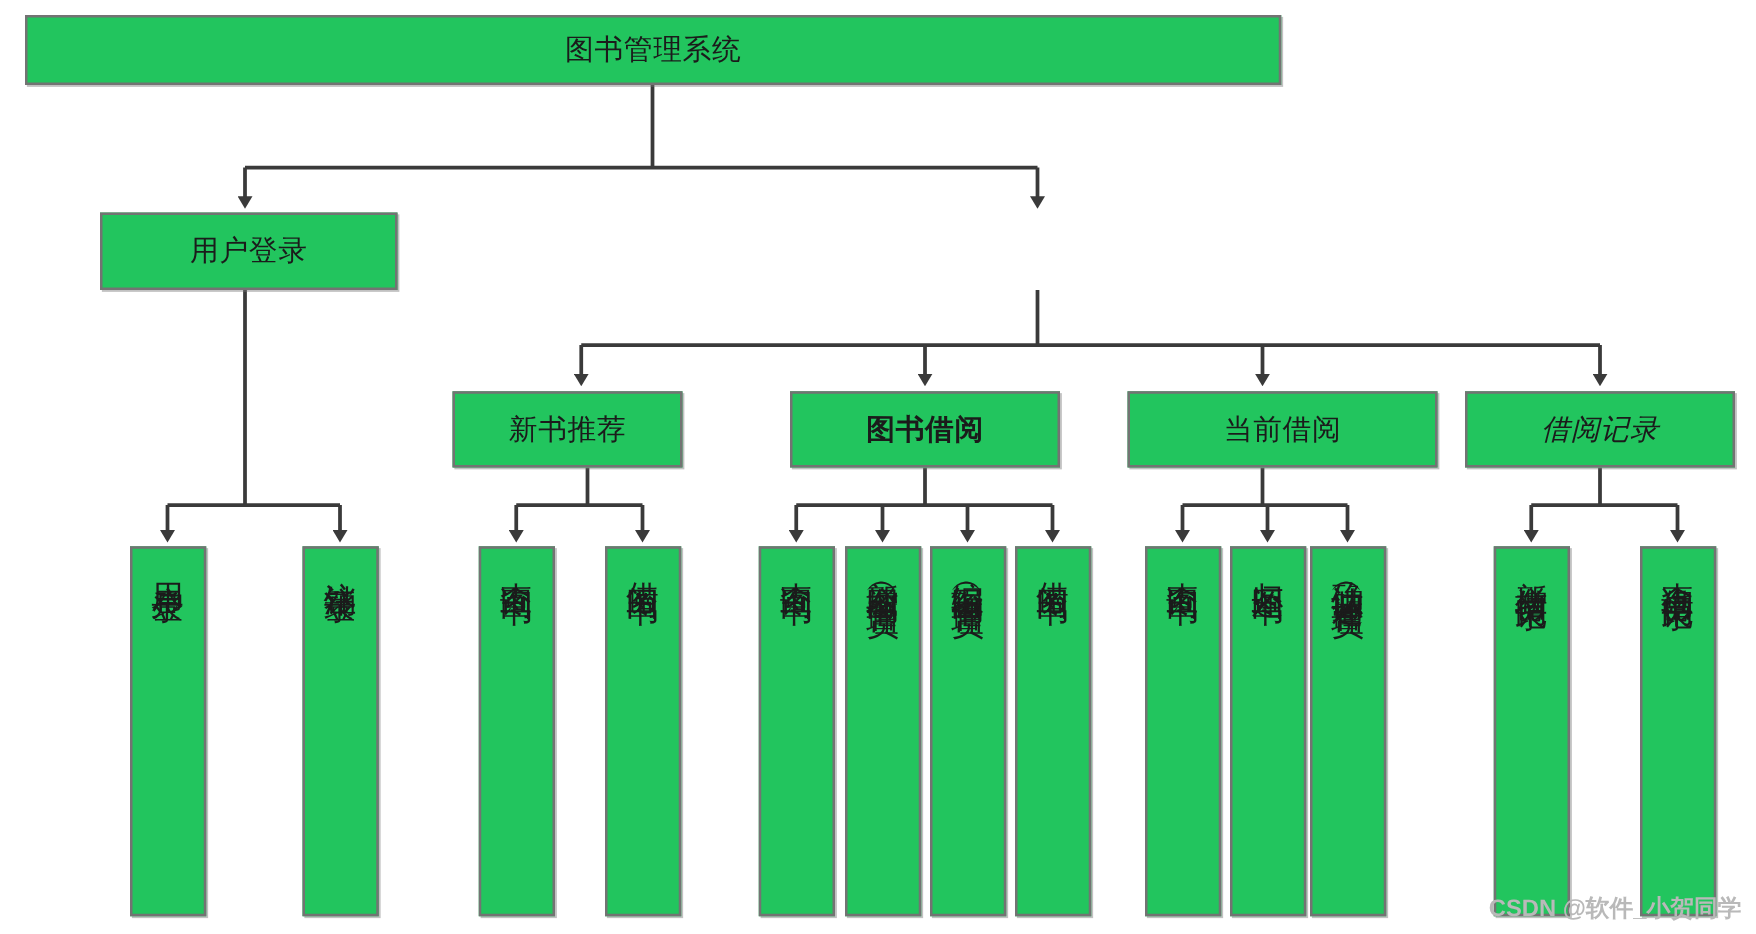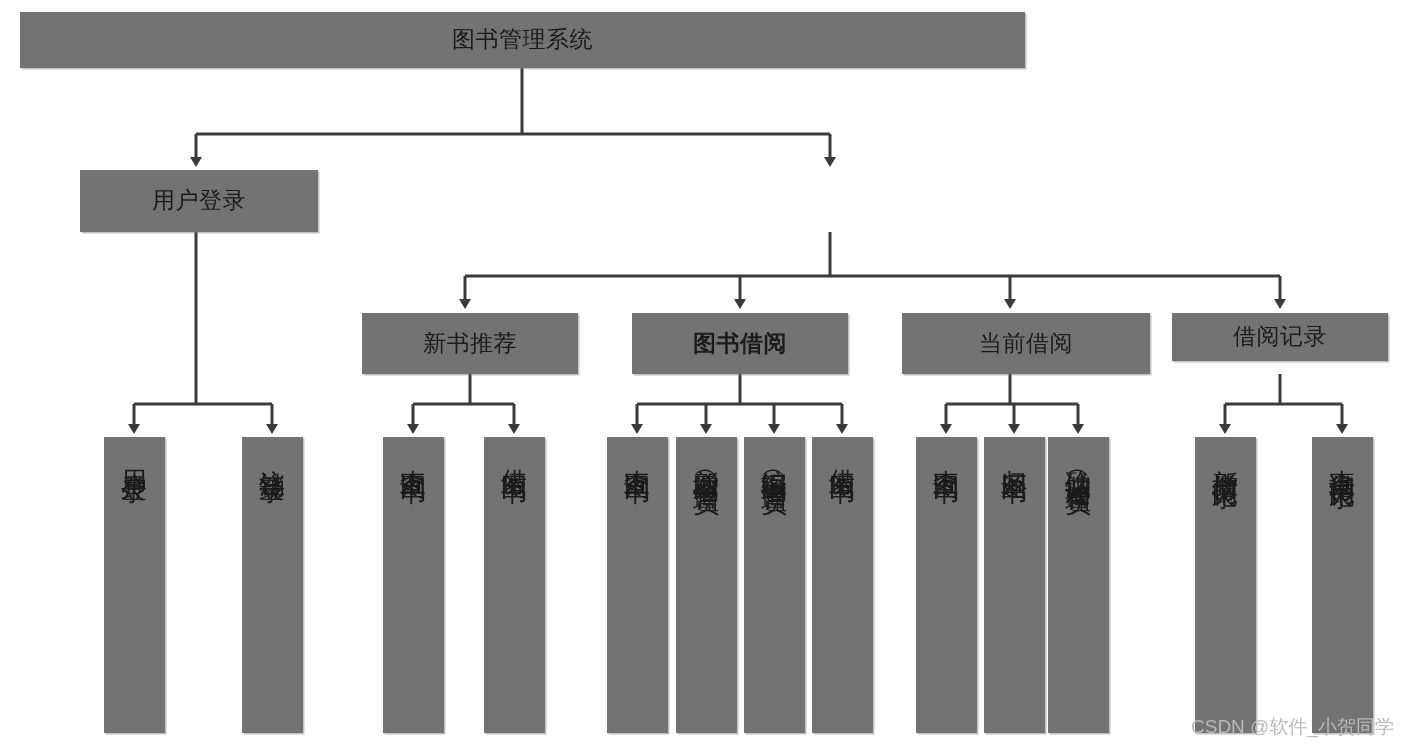--- a/index.html
+++ b/index.html
@@ -21,22 +21,22 @@
     position: absolute;
     left: 0;
     top: 0;
     width: 1405px;
     height: 747px;
     pointer-events: none;
   }
   .node {
     position: absolute;
     box-sizing: border-box;
-    border: 6px solid #737373;
-    background: #737373;
+    border: 2px solid #737373;
+    background: #22c55e;
     display: flex;
     align-items: center;
     justify-content: center;
     color: #1b1b1b;
     box-shadow: 1.5px 1.5px 0 rgba(120,120,120,0.45);
   }
   .node-label {
     display: block;
     text-align: center;
     line-height: 1.18;
@@ -64,20 +64,21 @@
     white-space: nowrap;
   }
   .watermark {
     position: absolute;
     left: 1191px;
     top: 714px;
     font-size: 19px;
     color: #b9b9b9;
     white-space: nowrap;
     font-family: "Liberation Sans", "DejaVu Sans", sans-serif;
+    font-weight: bold;
   }
 </style>
 </head>
 <body>
 
 <div id="canvas">
 
   <svg id="edges" viewBox="0 0 1405 747" xmlns="http://www.w3.org/2000/svg">
     <defs>
       <marker id="arrow" markerWidth="10" markerHeight="12" refX="1" refY="6" orient="auto" markerUnits="userSpaceOnUse">
@@ -130,30 +131,30 @@
   </svg>
 
   <div class="node root h" style="left:20px; top:12px; width:1005px; height:56px;">
     <span class="node-label">图书管理系统</span>
   </div>
 
   <div class="node h" style="left:80px; top:170px; width:238px; height:62px;">
     <span class="node-label">用户登录</span>
   </div>
 
-  <div class="node h" style="left:362px; top:313px; width:216px; height:61px;">
+  <div class="node h" style="left:362px; top:313px; width:184px; height:61px;">
     <span class="node-label">新书推荐</span>
   </div>
   <div class="node h" style="left:632px; top:313px; width:216px; height:61px;font-weight:bold;">
     <span class="node-label">图书借阅</span>
   </div>
   <div class="node h" style="left:902px; top:313px; width:248px; height:61px;">
     <span class="node-label">当前借阅</span>
   </div>
-  <div class="node h" style="left:1172px; top:313px; width:216px; height:48px;">
+  <div class="node h" style="left:1172px; top:313px; width:216px; height:61px;font-style:italic;">
     <span class="node-label">借阅记录</span>
   </div>
 
   <div class="node v" style="left:104px; top:437px; width:61px; height:296px;">
     <span class="node-label">用户登录</span>
   </div>
   <div class="node v" style="left:242px; top:437px; width:61px; height:296px;">
     <span class="node-label">注销登录</span>
   </div>
 

